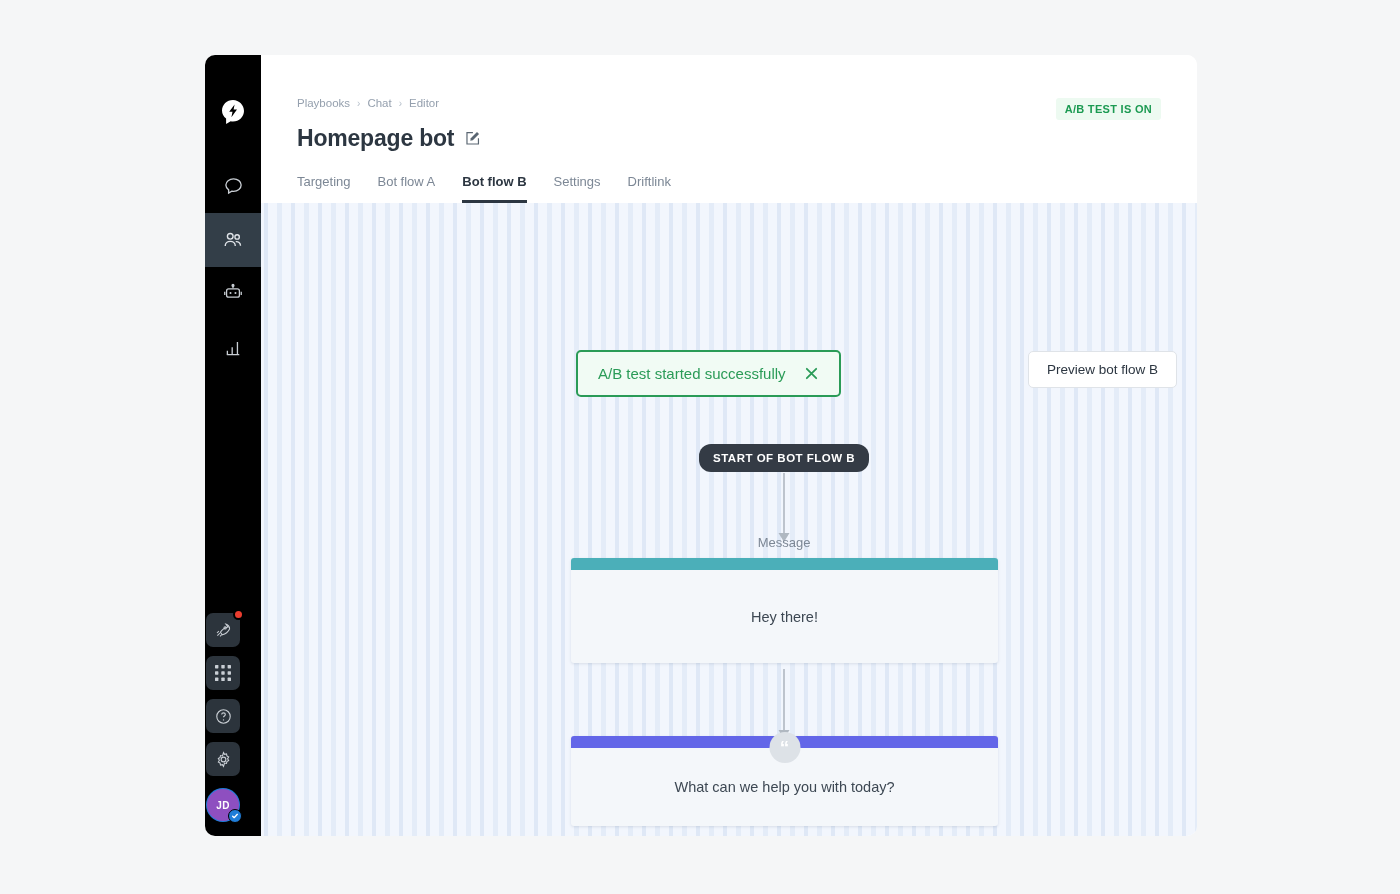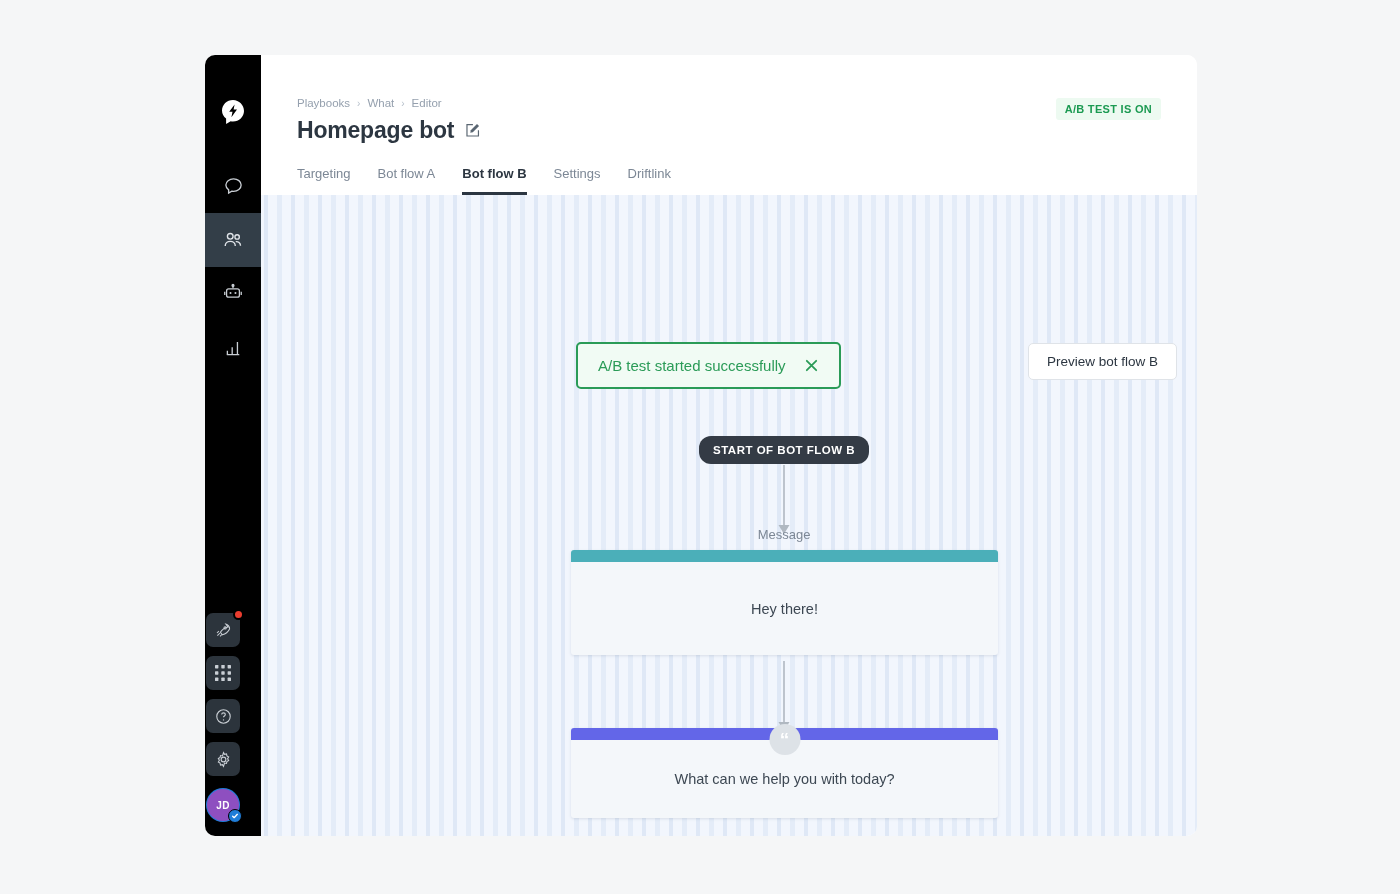--- a/index.html
+++ b/index.html
@@ -82,21 +82,21 @@
   
   #main { flex: 1; display: flex; flex-direction: column; min-width: 0; }
 
   #header { background: #fff; padding: 14px 36px 0 36px; flex: 0 0 auto; position: relative; }
   #breadcrumb {
     font-size: 11.5px; color: #95a0ae; display: flex; align-items: center; gap: 7px; margin-top: 28px;
   }
   #breadcrumb .crumb { cursor: pointer; }
   #breadcrumb .sep { color: #b7c0cb; font-size: 10px; }
 
-  #title-row { display: flex; align-items: center; gap: 10px; margin-top: 8px; }
+  #title-row { display: flex; align-items: center; gap: 10px; margin-top: 16px; }
   #page-title {
     font-size: 23px; font-weight: bold; color: #2c3641; letter-spacing: -.2px;
   }
   #edit-icon { cursor: pointer; display: flex; align-items: center; }
 
   #ab-badge {
     position: absolute; right: 36px; top: 43px;
     background: #edfaf1; color: #1c9a52;
     font-size: 11px; font-weight: bold; letter-spacing: .3px;
     padding: 5px 9px; border-radius: 3px;
@@ -286,21 +286,21 @@
       </div>
     </div>
   </div>
 
   <div id="main">
 
     <div id="header">
       <div id="breadcrumb">
         <span class="crumb">Playbooks</span>
         <span class="sep">›</span>
-        <span class="crumb">What</span>
+        <span class="crumb">Chat</span>
         <span class="sep">›</span>
         <span class="crumb">Editor</span>
       </div>
 
       <div id="title-row">
         <div id="page-title">Homepage bot</div>
         <div id="edit-icon">
           <svg width="17" height="17" viewBox="0 0 20 20" fill="none" stroke="#5a6672" stroke-width="1.4">
             <path d="M10.5 3H3.5v13.5H17V9.8"></path>
             <path d="M15.3 2.4l2.4 2.4-7.3 7.3-3 .6.6-3z" fill="#5a6672" stroke="none"></path>

